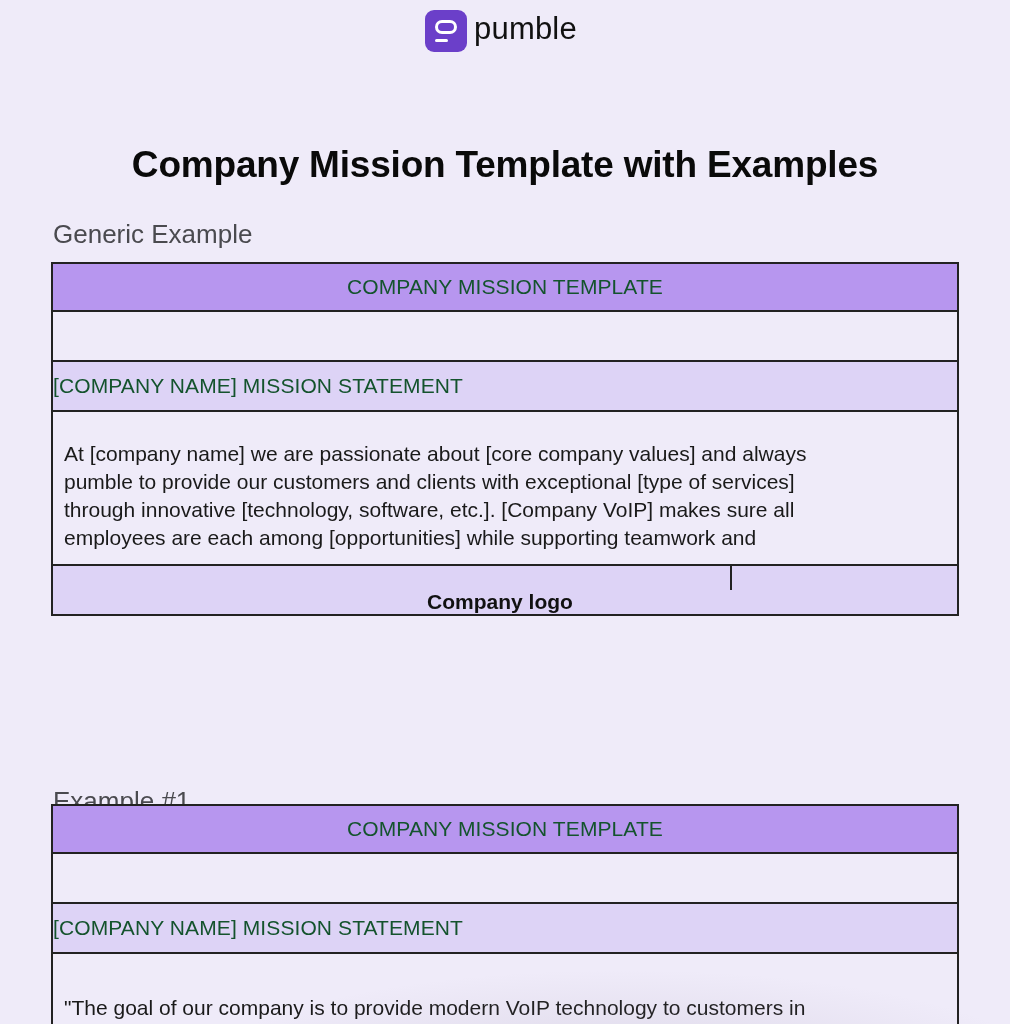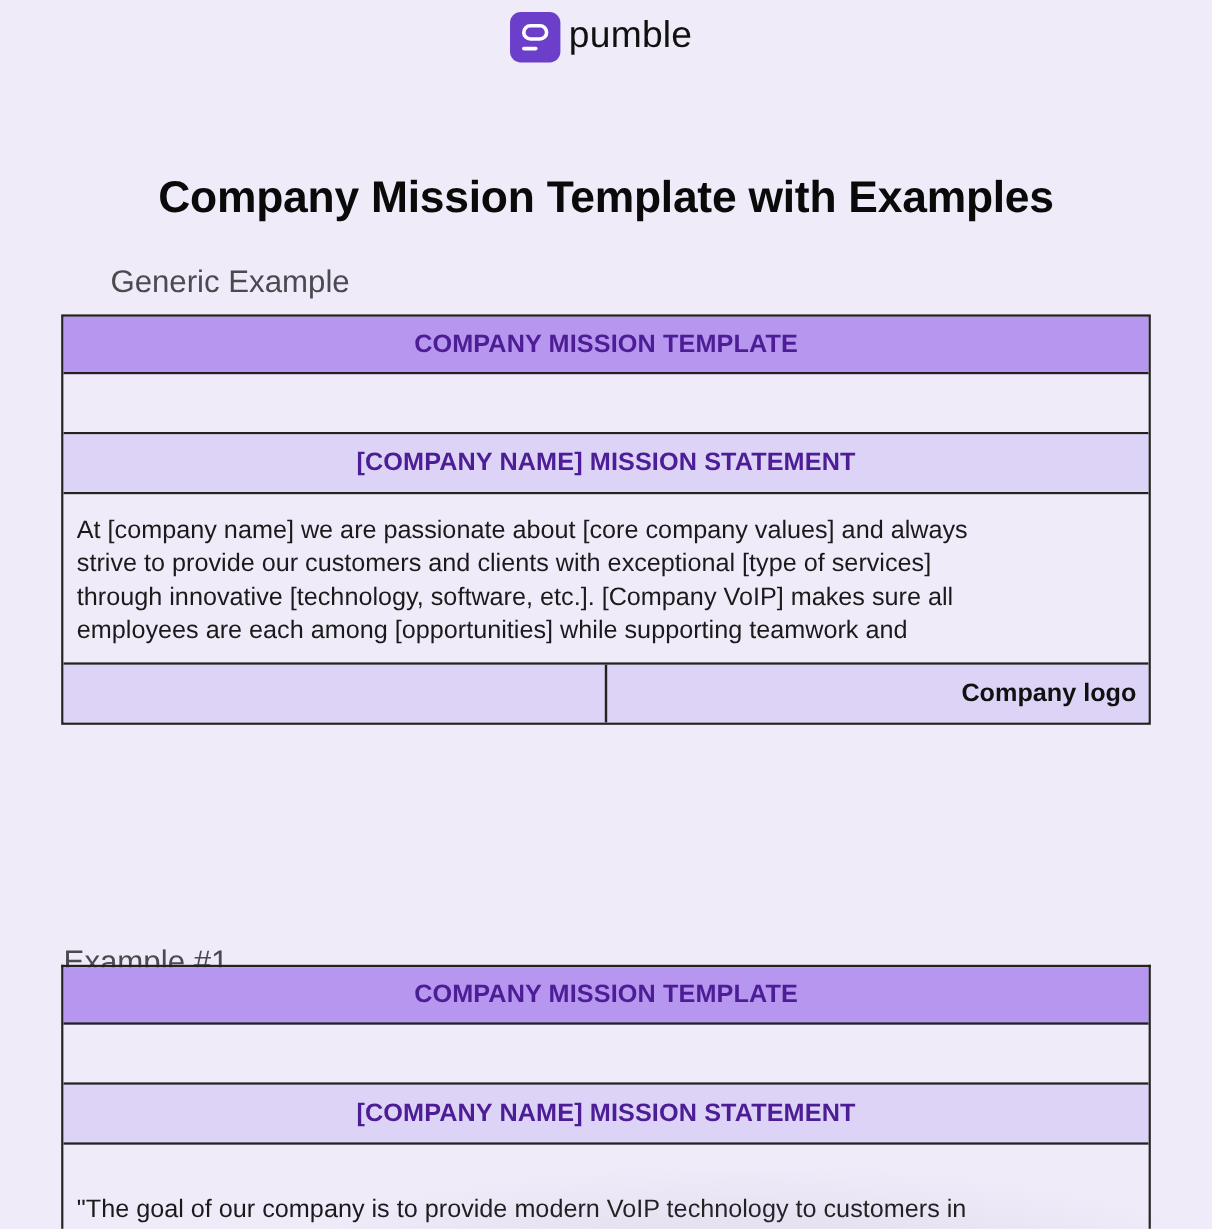--- a/index.html
+++ b/index.html
@@ -97,36 +97,37 @@
       background: #b796ef;
       justify-content: center;
     }
     .mrow.blank {
       height: 50px;
       background: #efebf9;
     }
     .mrow.subheader {
       height: 50px;
       background: #ddd3f6;
-      justify-content: center;
+      justify-content: flex-start;
     }
     .mrow.body {
       background: #efebf9;
-      padding: 16px 10px 12px 11px;
+      padding: 28px 10px 12px 11px;
       align-items: flex-start;
     }
     .mrow.footer {
       height: 48px;
       background: #ddd3f6;
       padding: 0;
+      flex-direction: column;
     }
     .cell-head {
       font-size: 21px;
-      font-weight: 700;
-      color: #4c1d95;
+      font-weight: 400;
+      color: #14532d;
       letter-spacing: 0.1px;
     }
     .body-text {
       font-size: 21px;
       line-height: 28px;
       color: #1a1a1a;
       font-weight: 400;
     }
     .footer-left {
       width: 453px;
@@ -162,34 +163,34 @@
   <div class="logo">
     <div class="logo-mark">
       <div class="bubble"></div>
       <div class="line"></div>
     </div>
     <span class="logo-text">pumble</span>
   </div>
 
   <h1 class="doc-title">Company Mission Template with Examples</h1>
 
-  <div class="section-label" style="top:219px;margin-left:39px;">Generic Example</div>
+  <div class="section-label" style="top:219px;">Generic Example</div>
 
   <div class="mtable" style="top:262px;">
     <div class="mrow header">
       <span class="cell-head">COMPANY MISSION TEMPLATE</span>
     </div>
     <div class="mrow blank"></div>
     <div class="mrow subheader">
       <span class="cell-head">[COMPANY NAME] MISSION STATEMENT</span>
     </div>
     <div class="mrow body">
       <div class="body-text">
         <div>At [company name] we are passionate about [core company values] and always</div>
-        <div>strive to provide our customers and clients with exceptional [type of services]</div>
+        <div>pumble to provide our customers and clients with exceptional [type of services]</div>
         <div>through innovative [technology, software, etc.]. [Company VoIP] makes sure all</div>
         <div>employees are each among [opportunities] while supporting teamwork and</div>
       </div>
     </div>
     <div class="mrow footer">
       <div class="footer-left"></div>
       <div class="footer-right">Company logo</div>
     </div>
   </div>
 

